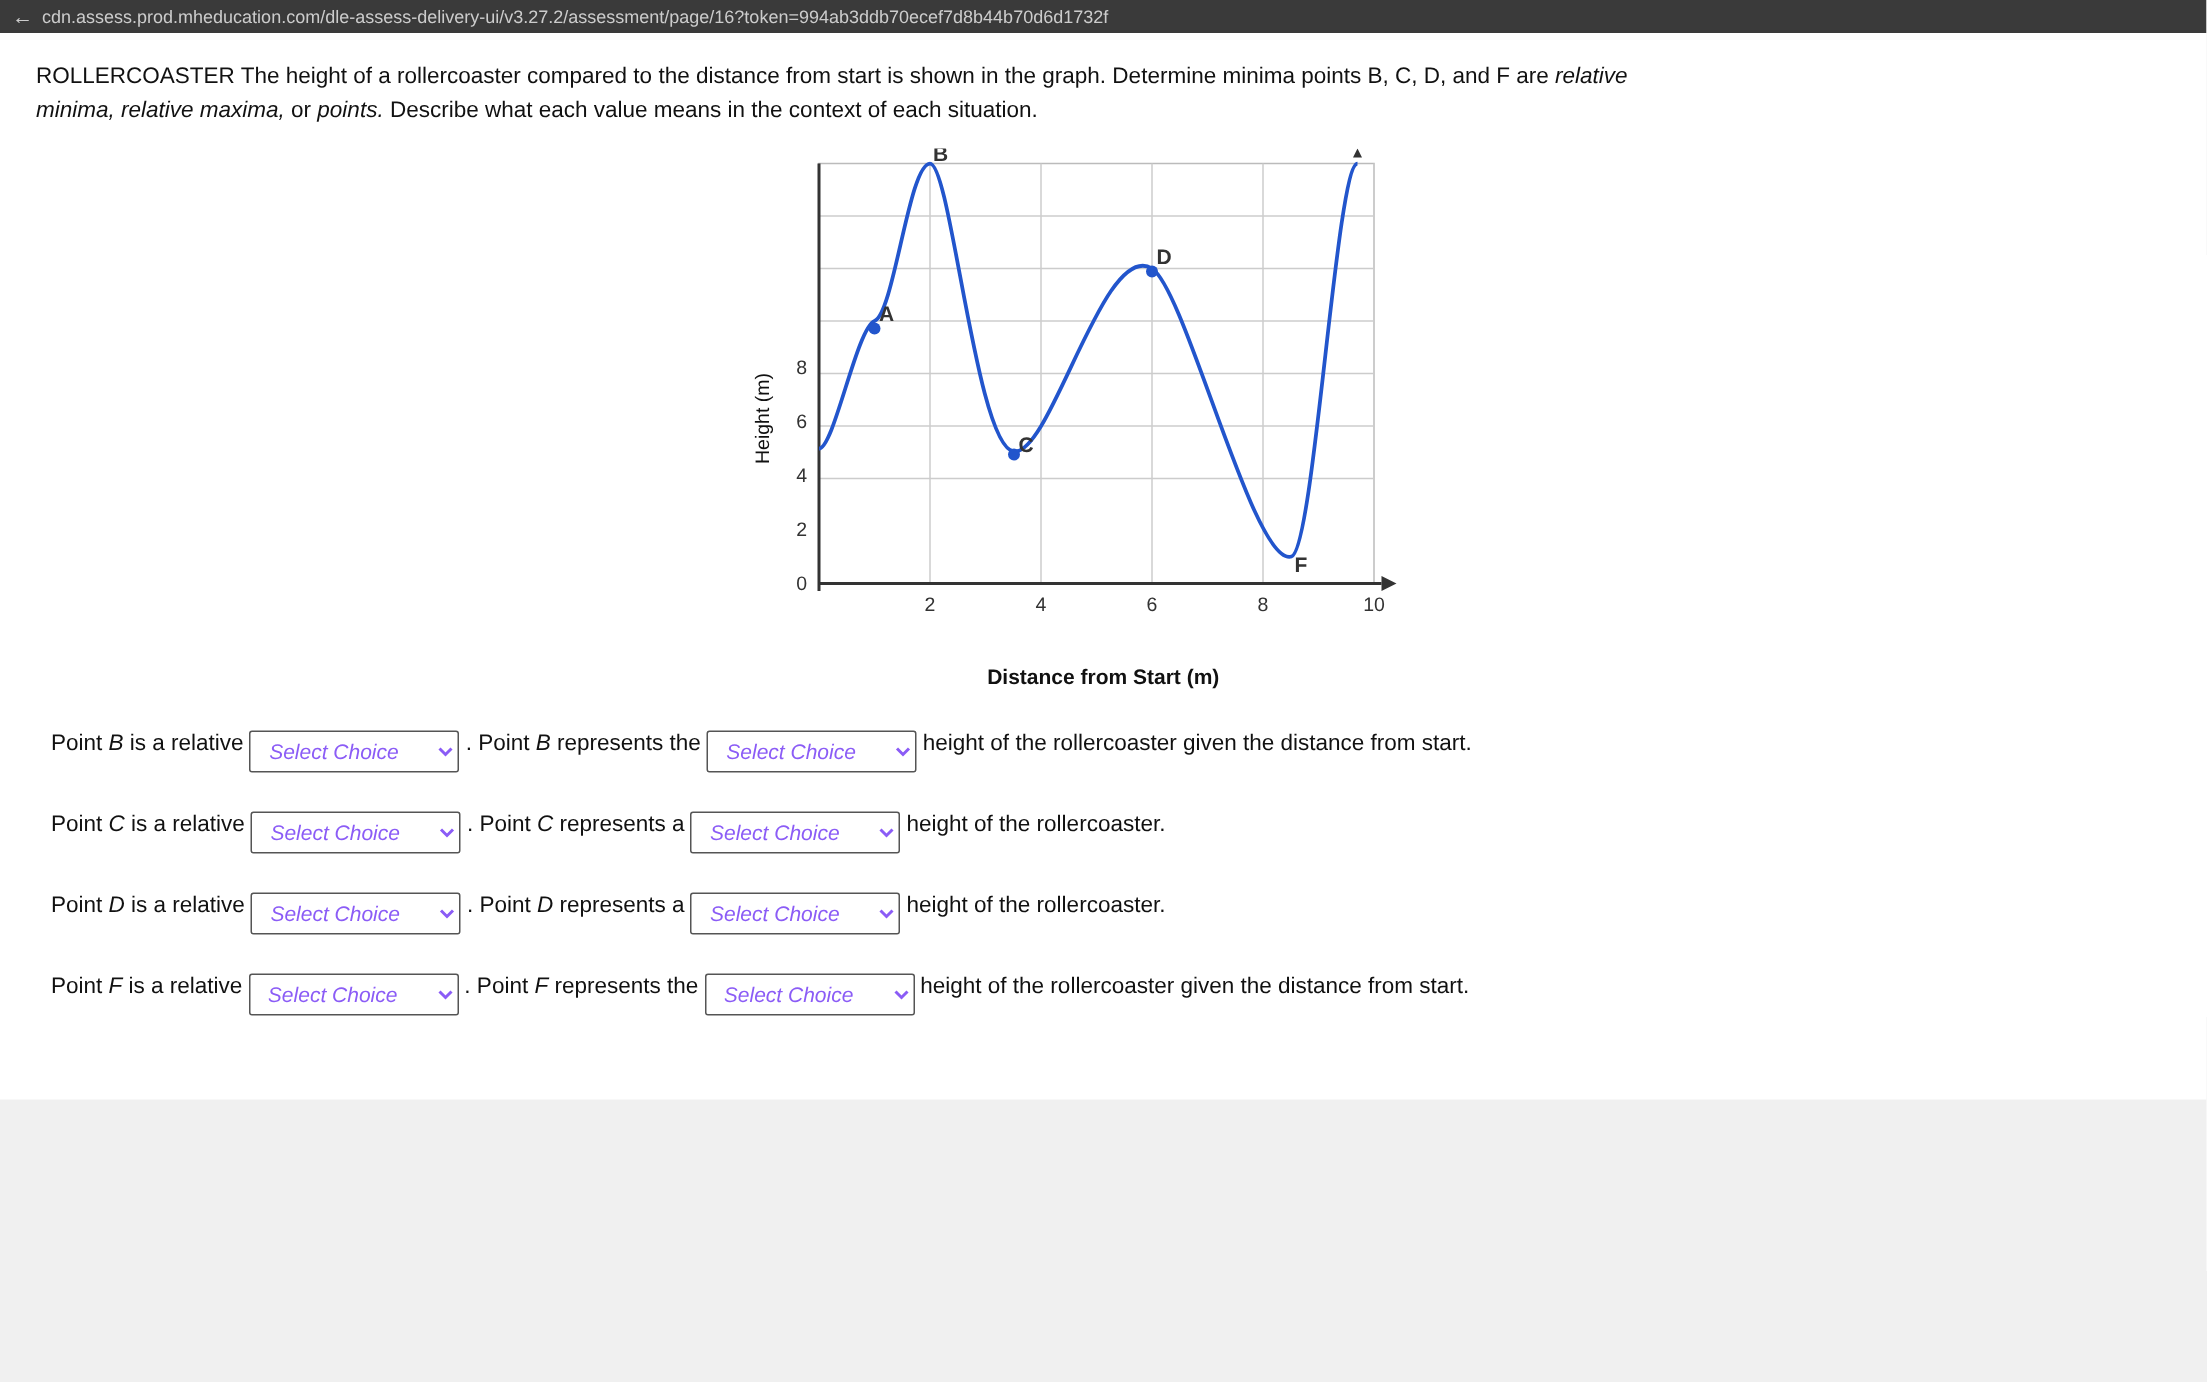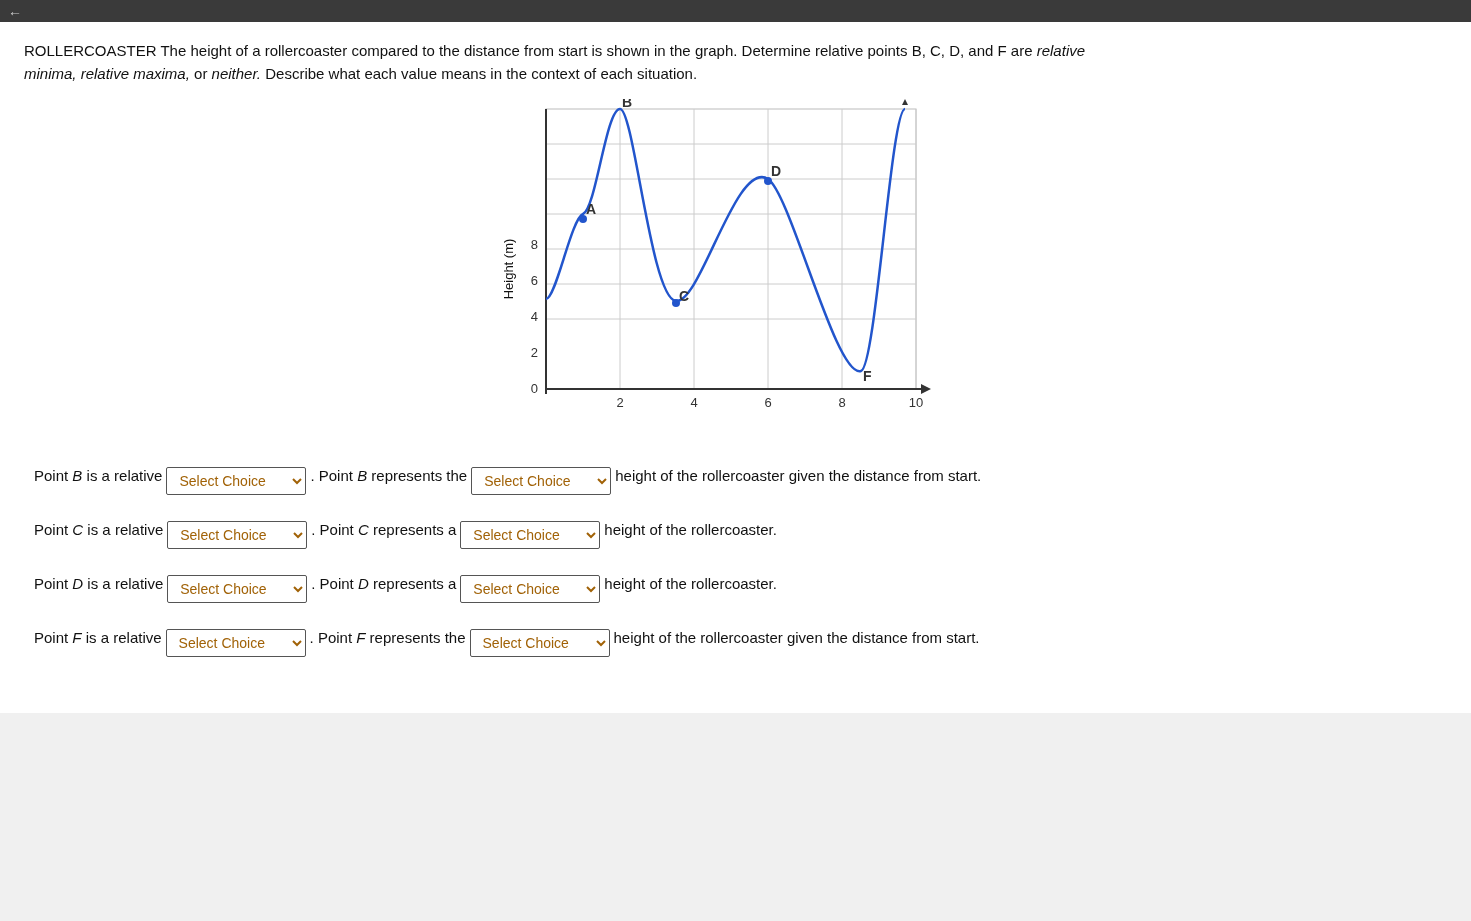--- a/index.html
+++ b/index.html
@@ -75,34 +75,36 @@
     }
     select.choice-select {
       appearance: auto;
       border: 1px solid #555;
       background: #fff;
       padding: 4px 8px;
       font-size: 14px;
       border-radius: 2px;
       cursor: pointer;
       min-width: 140px;
-      color: #a16207;
+      color: #8b5cf6;
+      font-style: italic;
     }
   </style>
 </head>
 <body>
 
 <div class="top-bar">
   <span class="arrow">←</span>
+  <span>cdn.assess.prod.mheducation.com/dle-assess-delivery-ui/v3.27.2/assessment/page/16?token=994ab3ddb70ecef7d8b44b70d6d1732f</span>
 </div>
 
 <div class="content">
 
   <div class="problem-text">
-    <strong>ROLLERCOASTER</strong><span> The height of a rollercoaster compared to the distance from start is shown in the graph. Determine relative points B, C, D, and F are </span><em><span>relative minima, relative maxima,</span></em><span> or </span><em><span>neither.</span></em><span> Describe what each value means in the context of each situation.</span>
+    <strong>ROLLERCOASTER</strong><span> The height of a rollercoaster compared to the distance from start is shown in the graph. Determine minima points B, C, D, and F are </span><em><span>relative minima, relative maxima,</span></em><span> or </span><em><span>points.</span></em><span> Describe what each value means in the context of each situation.</span>
   </div>
 
   <div class="graph-container">
     <div class="graph-wrapper">
       <div class="axis-label-y">Height (m)</div>
       <svg class="graph" width="440" height="340">
 
         <rect x="50" y="10" width="370" height="280" fill="white" stroke="#bbb" stroke-width="1"></rect>
 
         <line x1="124" y1="10" x2="124" y2="290" stroke="#ccc" stroke-width="1"></line>
@@ -157,20 +159,21 @@
         <text x="275" y="77" font-size="14" fill="#333" font-weight="bold">D</text>
 
         <circle cx="272" cy="82" r="4" fill="#2255cc"></circle>
 
         <text x="367" y="282" font-size="14" fill="#333" font-weight="bold">F</text>
 
         <circle cx="365" cy="272" r="0" fill="#2255cc"></circle>
 
         <polygon points="406,6 412,6 409,0" fill="#333"></polygon>
       </svg>
+      <div class="axis-label-x">Distance from Start (m)</div>
     </div>
   </div>
 
   <div class="questions">
 
     <div class="question-row">
       <span>Point <em>B</em> is a relative</span>
       <select class="choice-select">
         <option>Select Choice</option>
         <option>minimum</option>

